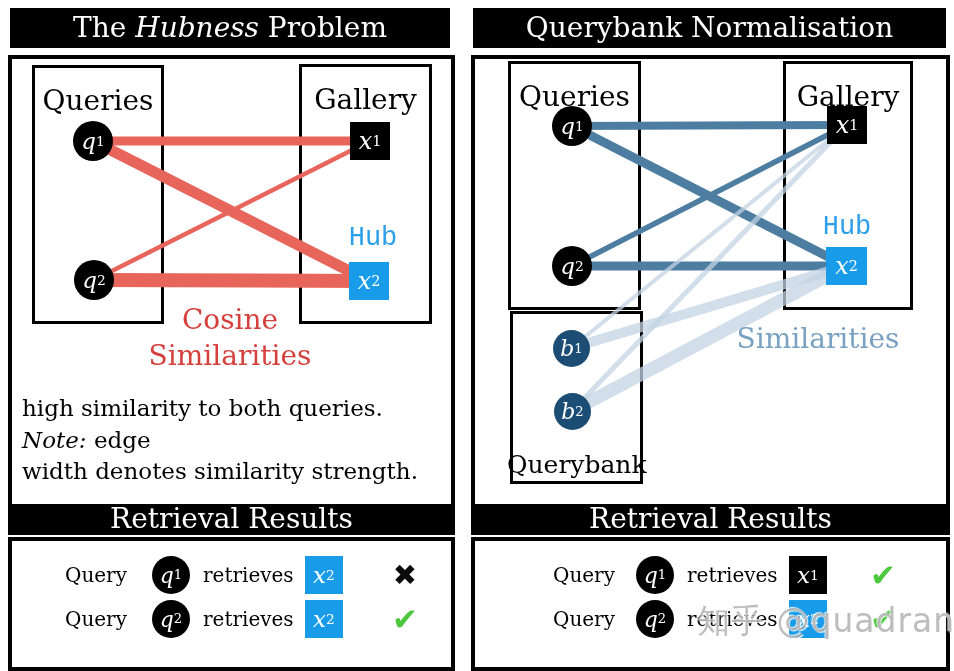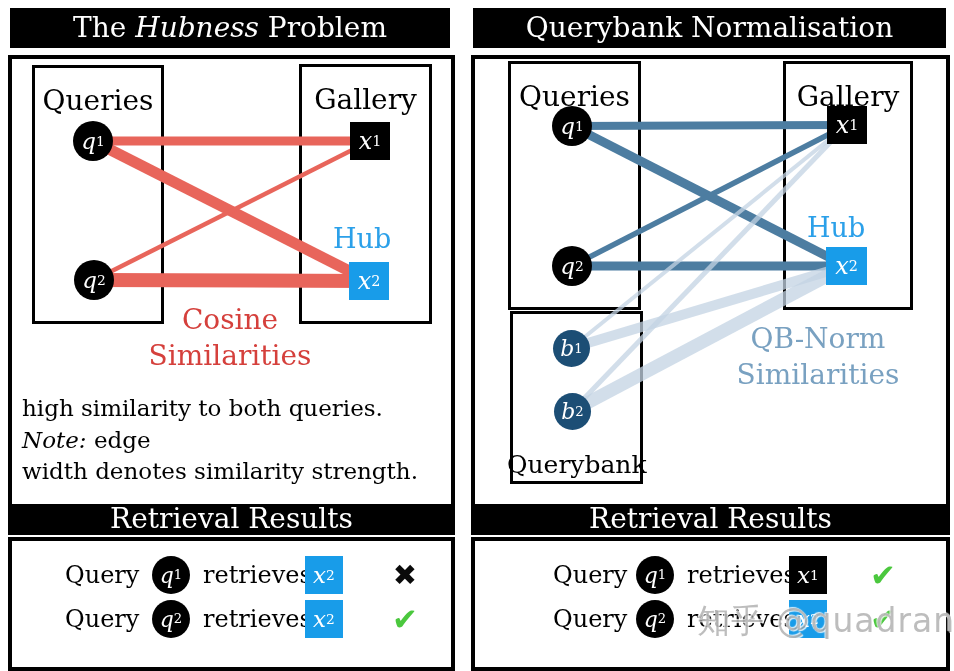--- a/index.html
+++ b/index.html
@@ -20,39 +20,39 @@
 
   .node{display:flex;align-items:center;justify-content:center;color:#fff;z-index:10;position:absolute;}
   .node i{font-style:italic;}
   .node sub{font-size:0.60em;vertical-align:-0.35em;font-style:normal;line-height:0;}
   .node-circle{width:40px;height:40px;border-radius:50%;background:#000;font-size:23px;}
   .b-circle{width:37px;height:37px;border-radius:50%;background:var(--navy,#1c4e75);font-size:22px;}
   .node-square{width:40px;height:38px;font-size:24px;}
   .sq-dark{background:#000;}
   .sq-hub{background:var(--hub-blue,#189ce9);}
 
-  .hub-label{position:absolute;width:80px;font-size:27px;color:var(--hub-text,#2ba0e9);z-index:6;}
+  .hub-label{position:absolute;width:80px;text-align:center;font-size:27px;color:var(--hub-text,#2ba0e9);z-index:6;font-family:Liberation Mono, monospace;}
   .edge-label{position:absolute;text-align:center;font-size:28px;line-height:36px;z-index:6;}
   #panel-left .edge-label{color:var(--red-text,#d5403c);left:98px;width:240px;top:243px;}
   #panel-right .edge-label{color:var(--qb-text,#79a1c1);left:223px;width:240px;top:262px;}
 
   .body-text{position:absolute;z-index:6;}
   #panel-left .body-text{left:10px;top:334px;width:430px;font-size:23px;line-height:31.5px;}
   #panel-right .body-text{left:178px;top:342px;width:270px;font-size:22px;line-height:29.5px;}
   .seg-b{font-weight:bold;}
   .seg-i{font-style:italic;}
   .seg-m{font-style:italic;}
   .seg-sb{font-size:0.62em;vertical-align:-0.30em;}
 
   .retrieval-bar{position:absolute;top:496px;left:0;right:0;height:31px;background:#000;color:#fff;
                  text-align:center;font-size:28px;line-height:30px;}
   .results-box{position:absolute;top:529px;left:0;right:0;height:126px;border:4px solid #000;background:#fff;}
   .result-row{position:absolute;left:0;right:0;height:38px;}
   .row-0{top:15px;} .row-1{top:59px;}
-  .rr-query,.rr-verb{position:absolute;font-size:24px;line-height:38px;}
+  .rr-query,.rr-verb{position:absolute;font-size:20px;line-height:38px;}
   .rr-node{position:absolute;width:38px;height:38px;border-radius:50%;background:#000;font-size:22px;top:0;}
   .rr-chip{position:absolute;width:38px;height:38px;font-size:23px;top:0;}
   .chip-hub{background:var(--hub-blue,#189ce9);}
   .chip-dark{background:#000;}
   .rr-status{position:absolute;width:44px;text-align:center;line-height:38px;top:0;
              font-family:"DejaVu Sans","Liberation Sans",sans-serif;}
   .status-cross{color:#0a0a0a;font-size:29px;font-weight:bold;}
   .status-check{color:var(--green,#4bc83e);font-size:31px;font-weight:bold;}
   #panel-left .rr-query{left:53px;} #panel-left .rr-node{left:140px;} #panel-left .rr-verb{left:191px;}
   #panel-left .rr-chip{left:293px;} #panel-left .rr-status{left:371px;}
@@ -191,21 +191,20 @@
           <i>x</i>
           <sub>1</sub>
         </div>
       <div class="node node-square sq-hub" style="left:351px;top:188px;width:41px;">
           <i>x</i>
           <sub>2</sub>
         </div>
       <div class="hub-label" style="left:332px;top:153px;">Hub</div>
 
       <div class="edge-label">
-          <div><span class="seg-p">QB-Norm</span></div>
           <div><span class="seg-p">Similarities</span></div>
         </div>
     </div>
 
     <div class="retrieval-bar">Retrieval Results</div>
 
     <div class="results-box">
       <div class="result-row row-0">
         <span class="rr-query">Query</span>
         <span class="node rr-node">

